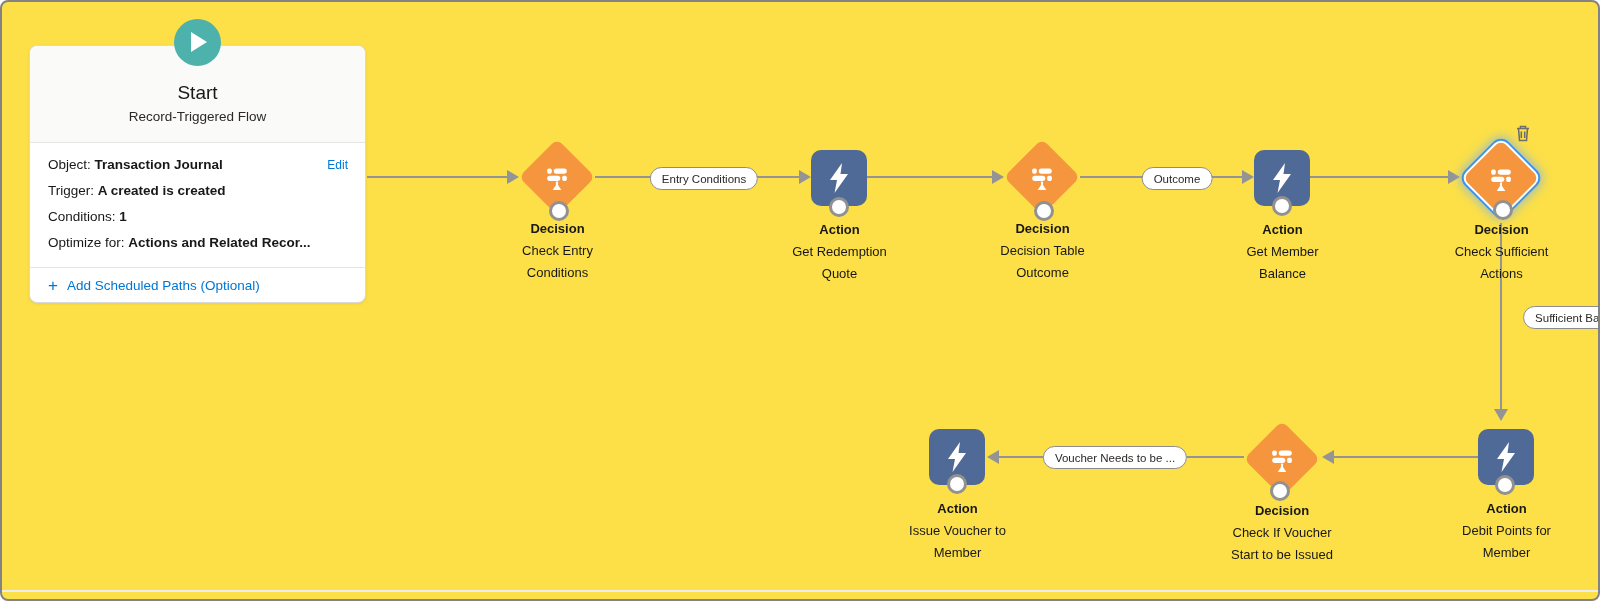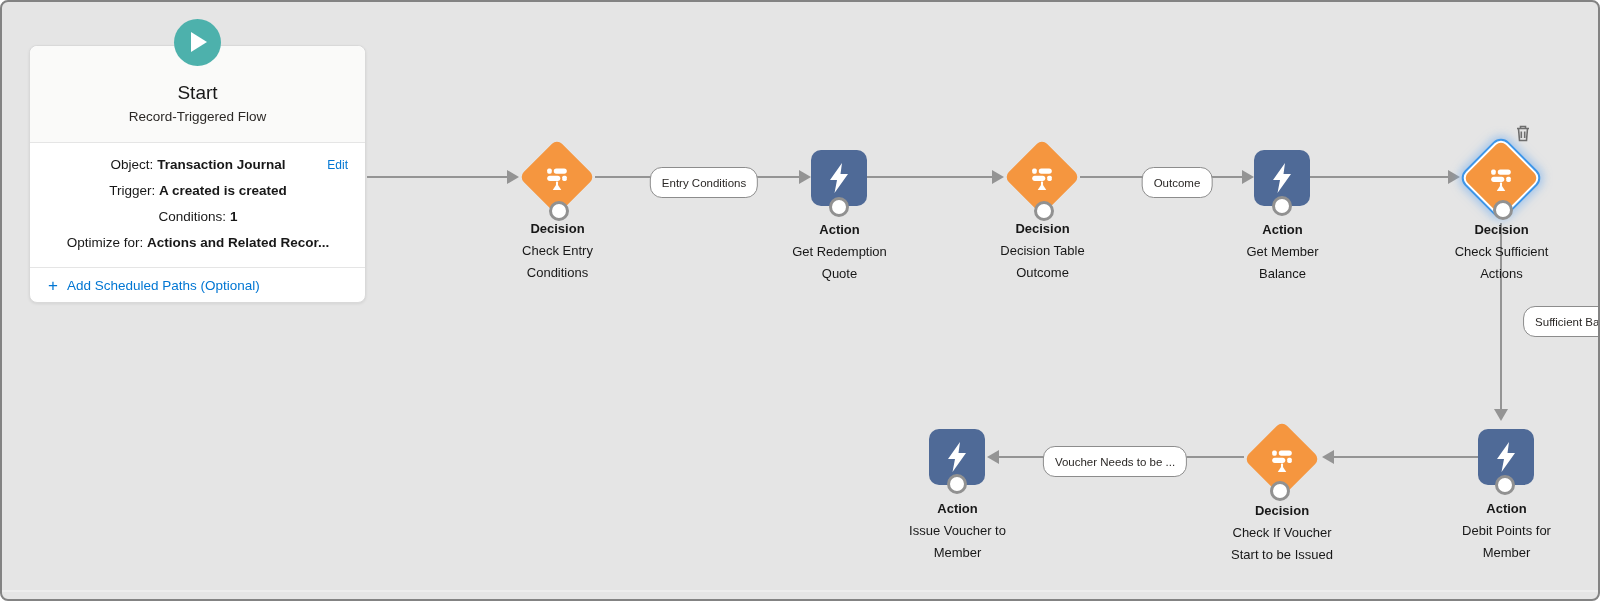--- a/index.html
+++ b/index.html
@@ -1,21 +1,21 @@
 <!DOCTYPE html>
 <html><head>
 <meta charset="utf-8">
 <style>
   * { margin:0; padding:0; box-sizing:border-box; }
   html,body { background:#fff; }
   body { font-family:"Liberation Sans","DejaVu Sans",sans-serif; color:#181818; }
 
   .stage {
     position:relative; width:1600px; height:601px;
-    background:#e5e5e5; border:2px solid #838383; border-radius:8px;
+    background:#fde047; border:2px solid #838383; border-radius:8px;
     overflow:hidden;
   }
   .footer-line { position:absolute; left:0; top:588px; width:1600px; height:2px; background:#ededed; }
 
   
   .start-card {
     position:absolute; left:27px; top:43px; width:337px; height:258px;
     background:#fff; border:1px solid #d9d9d9; border-radius:8px;
     box-shadow:0 1px 3px rgba(0,0,0,.08);
   }
@@ -24,21 +24,21 @@
     background:#fafaf9; border-radius:8px 8px 0 0; border-bottom:1px solid #e5e5e5;
     text-align:center;
   }
   .start-title { position:absolute; top:36px; width:100%; font-size:19px; color:#181818; }
   .start-subtitle { position:absolute; top:63px; width:100%; font-size:13.5px; color:#2b2826; }
   .play-circle {
     position:absolute; left:144px; top:-27px; width:47px; height:47px;
     background:#4db1ac; border-radius:50%;
   }
   .play-circle svg { position:absolute; left:17px; top:13px; }
-  .start-fields { position:absolute; left:18px; top:106px; width:300px;text-align:center; }
+  .start-fields { position:absolute; left:18px; top:106px; width:300px; }
   .field-row { font-size:13.5px; line-height:26px; white-space:nowrap; }
   .field-row b { font-weight:700; }
   .edit-link { position:absolute; right:0px; top:0px; color:#0176d3; font-size:12px; cursor:pointer; }
   .start-footer {
     position:absolute; left:0; bottom:0; width:100%; height:35px;
     border-top:1px solid #e5e5e5; display:flex; align-items:center; padding-left:18px;
     color:#0176d3; font-size:13.5px; cursor:pointer;
   }
   .plus-glyph { font-size:17px; margin-right:9px; font-weight:400; line-height:1; }
 
@@ -46,21 +46,21 @@
   .line { position:absolute; background:#949494; z-index:1; }
   .hline { height:2px; }
   .vline { width:2px; }
   .arrow { position:absolute; width:0; height:0; z-index:1; }
   .arrow-r { border-top:7px solid transparent; border-bottom:7px solid transparent; border-left:12px solid #949494; }
   .arrow-l { border-top:7px solid transparent; border-bottom:7px solid transparent; border-right:12px solid #949494; }
   .arrow-d { border-left:7px solid transparent; border-right:7px solid transparent; border-top:12px solid #949494; }
 
   .pill {
     position:absolute; z-index:3; transform:translateX(-50%);
-    height:31px; padding:0 11px; display:inline-flex; align-items:center;
+    height:23px; padding:0 11px; display:inline-flex; align-items:center;
     background:#fff; border:1px solid #8c8c8c; border-radius:12px;
     font-size:11.5px; color:#2b2826; white-space:nowrap; cursor:pointer;
   }
 
   
   .diamond {
     position:absolute; width:54px; height:54px; background:#f5963f;
     border-radius:7px; transform:rotate(45deg); z-index:2; cursor:pointer;
   }
   .diamond .glyph { position:absolute; left:10px; top:10px; width:34px; height:34px; transform:rotate(-45deg); }

